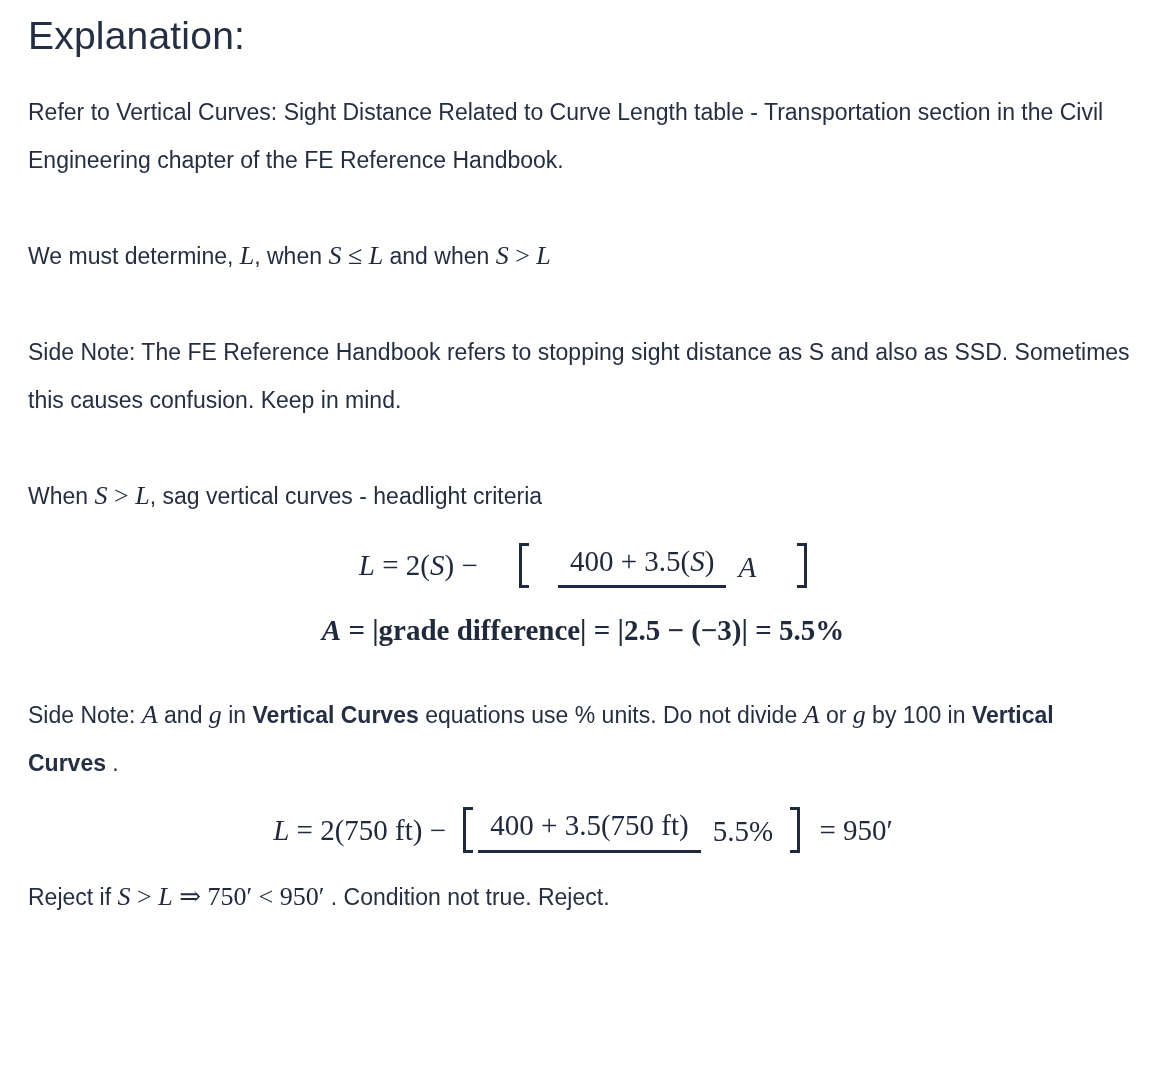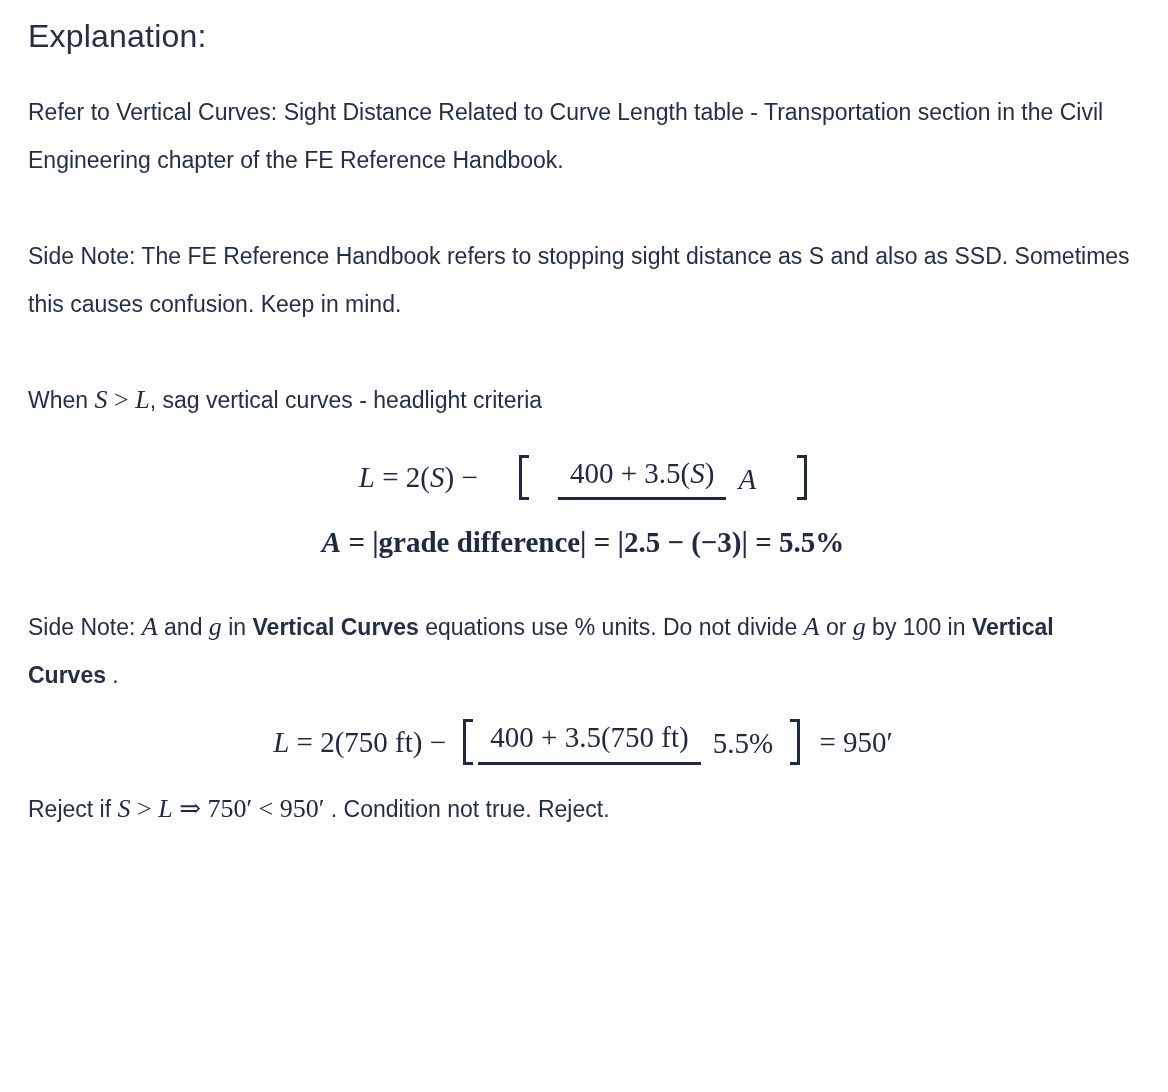--- a/index.html
+++ b/index.html
@@ -7,21 +7,21 @@
   body {
     width: 1168px;
     min-height: 1092px;
     background: #ffffff;
     font-family: "Liberation Sans", "DejaVu Sans", sans-serif;
     color: #242f44;
   }
   .page { padding: 12px 30px 26px 28px; }
 
   .heading {
-    font-size: 32px;
+    font-size: 39px;
     line-height: 40px;
     font-weight: 400;
     margin: 4px 0 32px 0;
     letter-spacing: 0.2px;
   }
 
   .para {
     font-size: 23px;
     line-height: 48px;
     font-weight: 400;
@@ -41,21 +41,21 @@
 
   
   .equation {
     display: flex;
     justify-content: center;
     align-items: center;
     font-family: "Liberation Serif", "DejaVu Serif", serif;
     font-size: 29px;
     color: #202a3e;
   }
-  .eq1 { margin: 31px 0 26px 0; gap: 24px; }
+  .eq1 { margin: 23px 0 26px 0; gap: 24px; }
   .eq2 { margin: 0 0 44px 0; font-size: 29px; }
   .eq3 { margin: 20px 0 20px 0; }
 
   .eq-lhs { margin-right: 10px; white-space: pre; }
   .eq-result { margin-left: 12px; white-space: pre; }
   .eq-line { white-space: pre; font-weight: bold; }
 
   .frac {
     display: inline-flex;
     align-items: center;
@@ -81,20 +81,21 @@
 </style>
 </head>
 <body>
 
 <div class="page">
 
   <h2 class="heading">Explanation:</h2>
 
   <p class="para">Refer to Vertical Curves: Sight Distance Related to Curve Length table - Transportation section in the Civil Engineering chapter of the FE Reference Handbook.</p>
 
+  <p class="para"><span>We must determine, </span><span class="imath ivar">L</span><span>, when </span><span class="imath ivar">S</span><span class="imath"> ≤ </span><span class="imath ivar">L</span><span> and when </span><span class="imath ivar">S</span><span class="imath"> &gt; </span><span class="imath ivar">L</span></p>
 
   <p class="para">Side Note: The FE Reference Handbook refers to stopping sight distance as S and also as SSD. Sometimes this causes confusion. Keep in mind.</p>
 
   <p class="para tight"><span>When </span><span class="imath ivar">S</span><span class="imath"> &gt; </span><span class="imath ivar">L</span><span>, sag vertical curves - headlight criteria</span></p>
 
   <div class="equation eq1">
       <span class="eq-lhs"><span class="ivar">L</span><span> = 2(</span><span class="ivar">S</span><span>) − </span></span>
       <span class="bracket left"></span>
       <span class="frac">
         <span class="num"><span>400 + 3.5(</span><span class="ivar">S</span><span>)</span></span>

